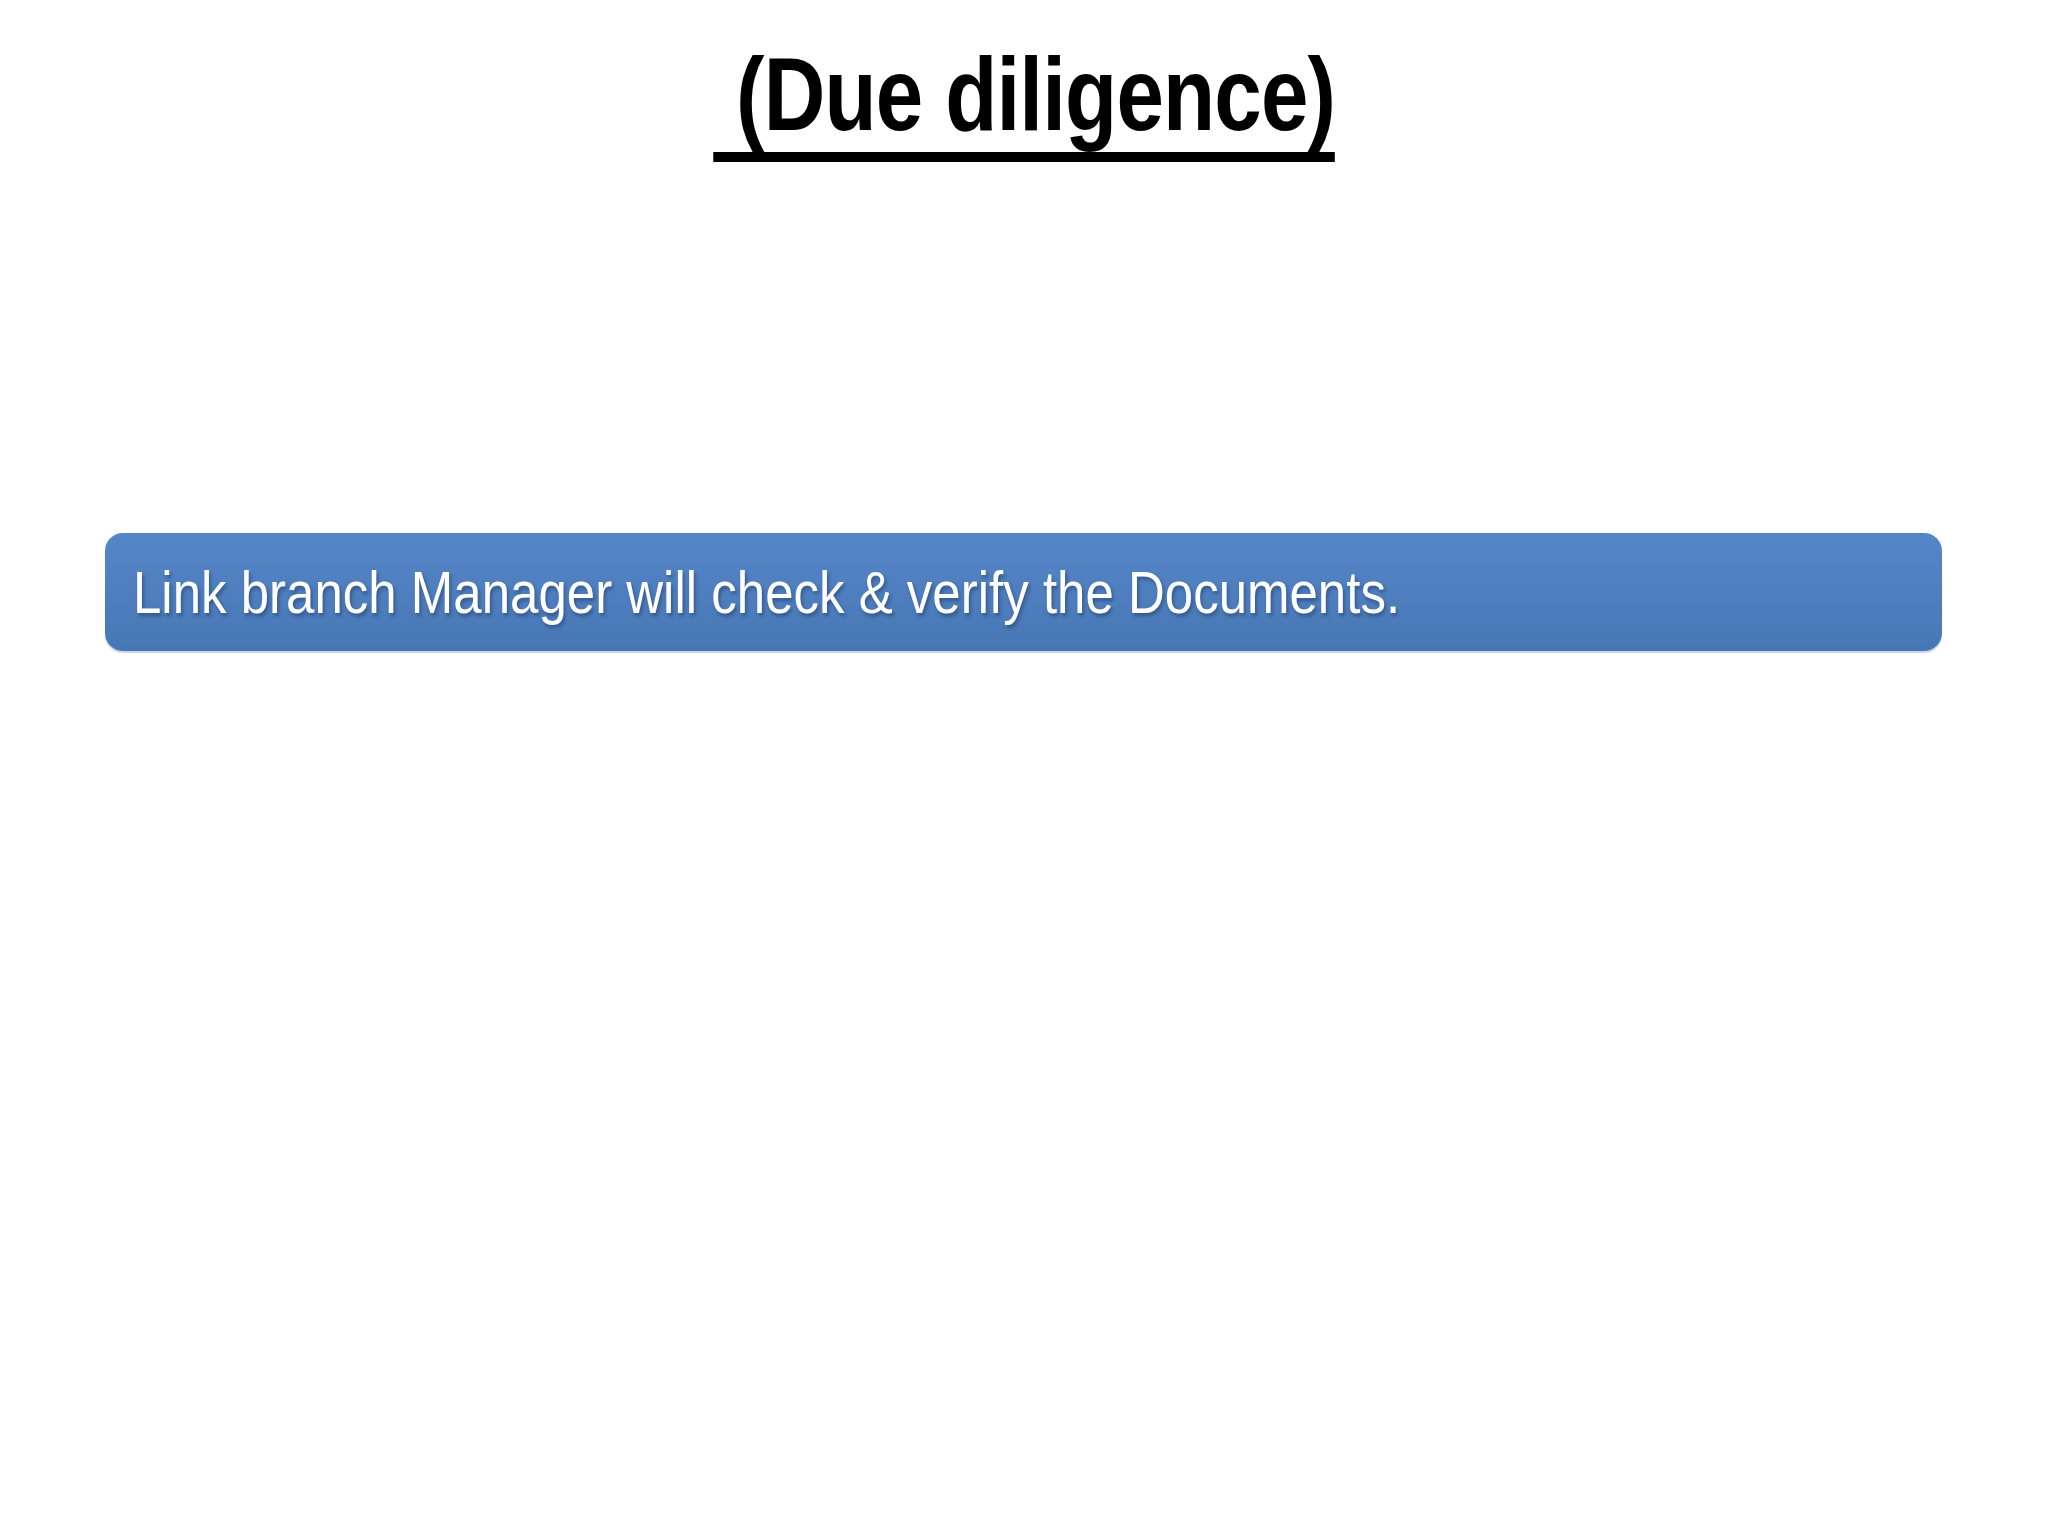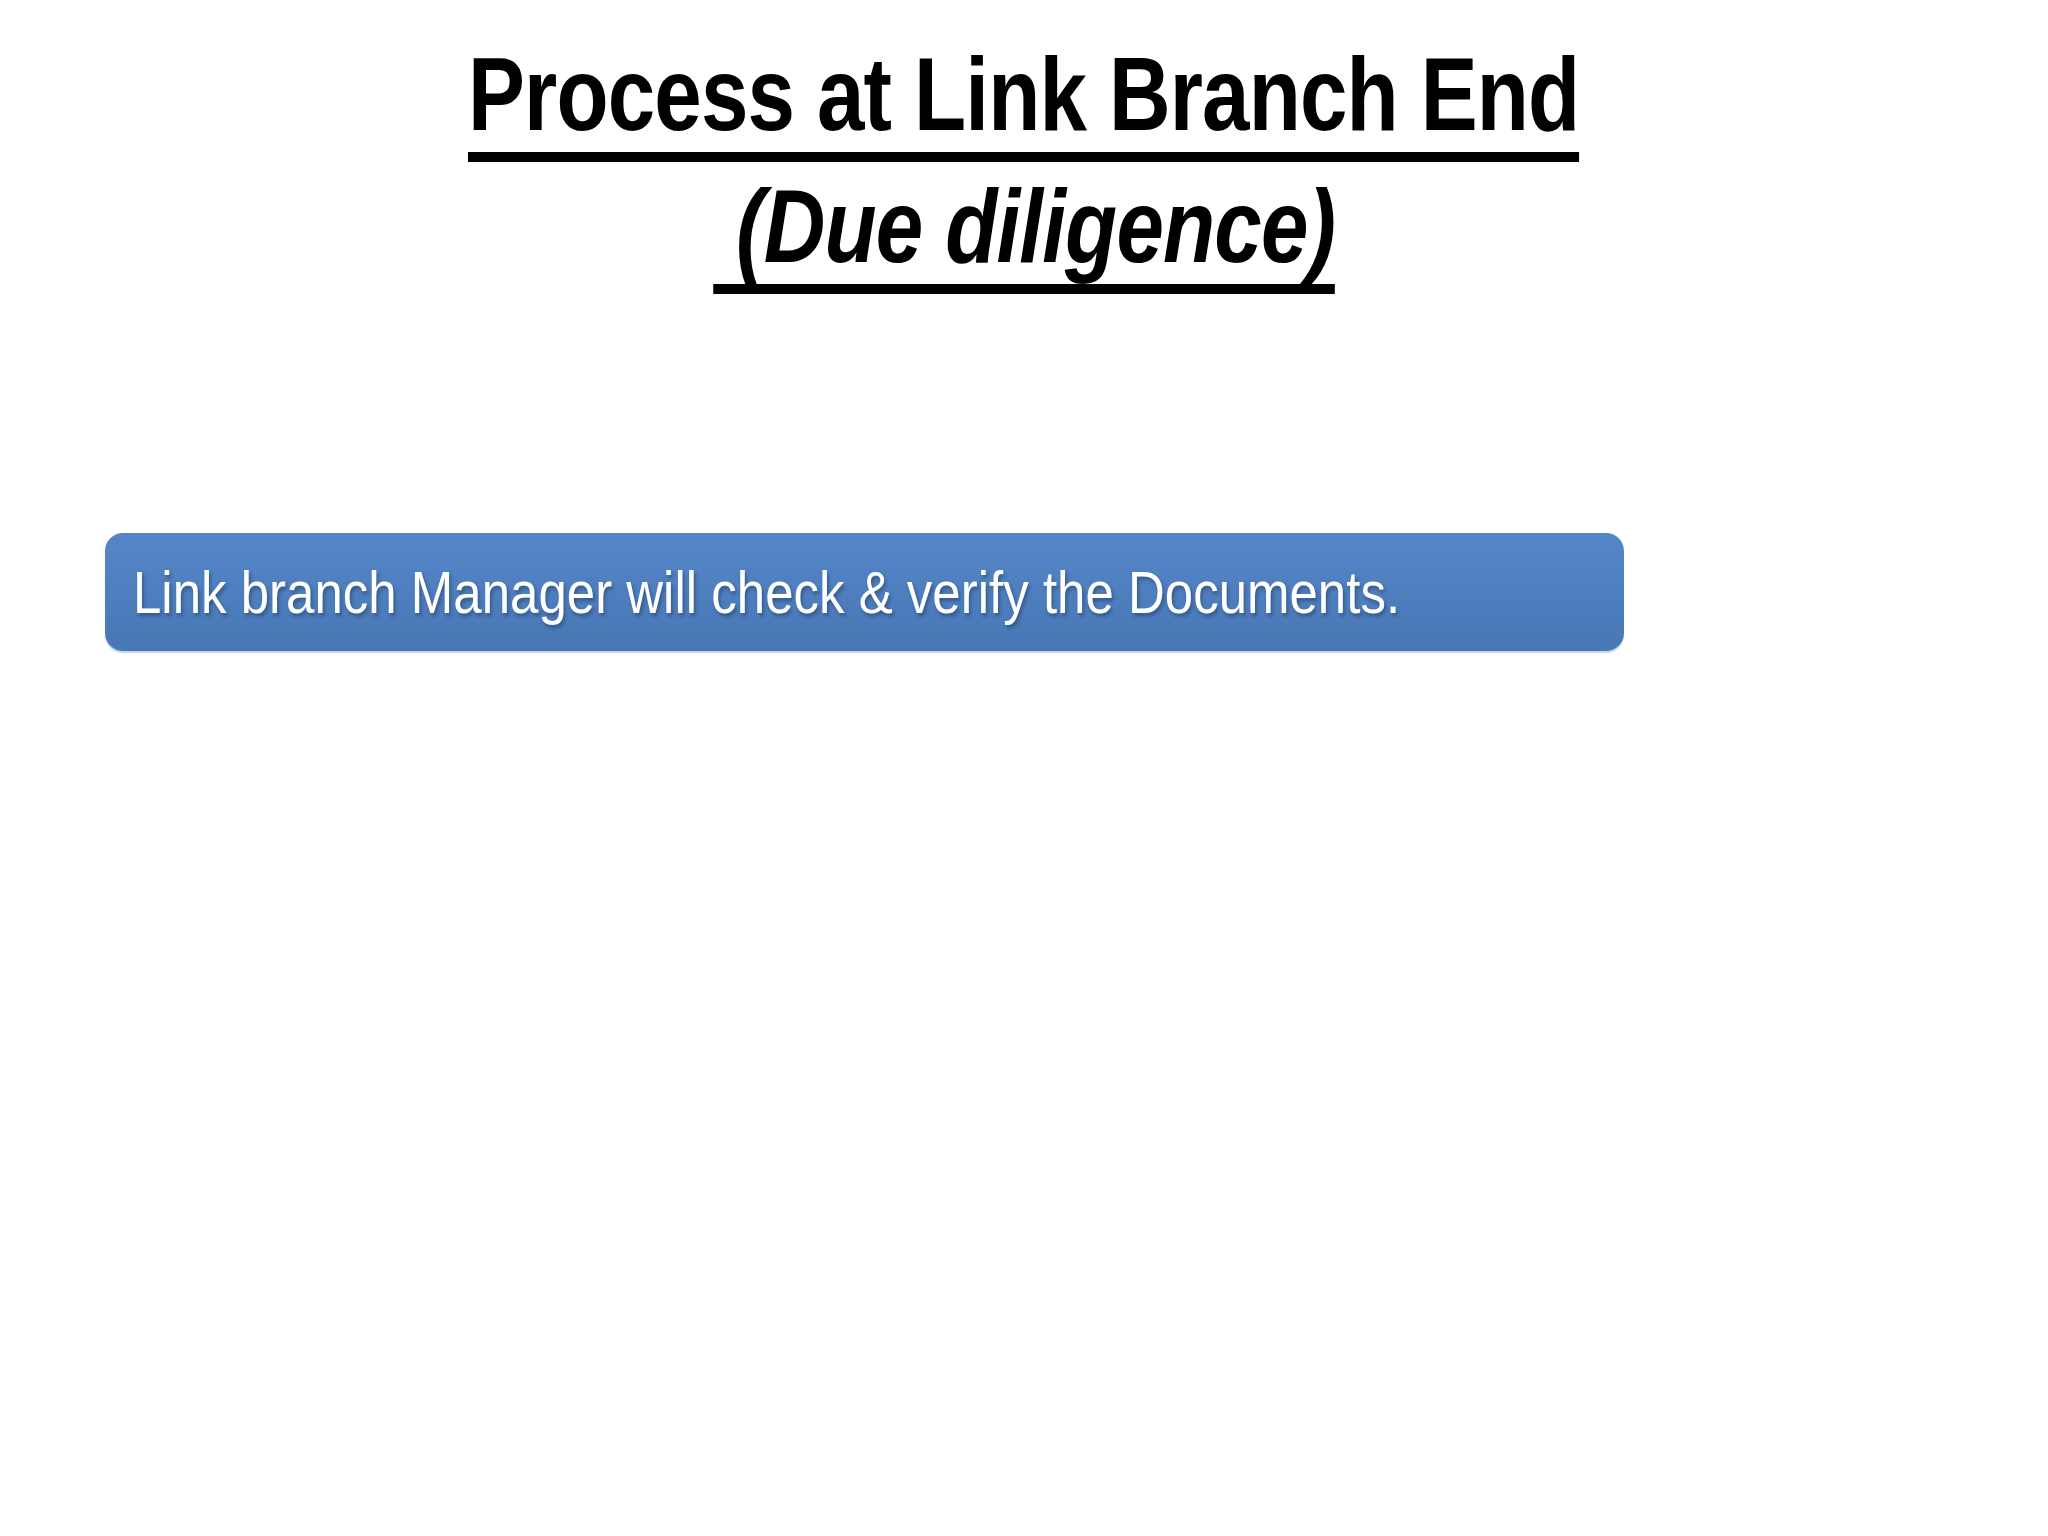--- a/index.html
+++ b/index.html
@@ -40,20 +40,21 @@
     padding-bottom: 6px;
     transform: scaleX(0.82);
     transform-origin: center top;
   }
   .steps {
     position: absolute;
     left: 105px;
     top: 533px;
     width: 1837px;
     display: flex;
+    flex-direction: column;
     gap: 20px;
   }
   .step-box {
     height: 118px;
     border-radius: 18px;
     background: linear-gradient(to bottom, var(--box-fill-top) 0%, var(--box-fill-bottom) 100%);
     box-shadow: 0 2px 1px rgba(170, 196, 228, 0.7);
     display: flex;
     align-items: center;
     padding-left: 28px;
@@ -69,21 +70,20 @@
     transform: scaleX(0.85);
     transform-origin: left center;
   }
 </style>
 </head>
 <body>
 
 <div class="slide">
 
   <div class="title-block">
-    <span class="title-line-wrap"><span class="title-line">Process at Link Branch End</span></span>
     <span class="title-line-wrap"><span class="title-line">&nbsp;(Due diligence)</span></span>
   </div>
 
   <div class="steps">
     <div class="step-box">
       <span class="step-text">Link branch Manager will check &amp; verify the Documents.</span>
     </div>
   </div>
 
 </div>

